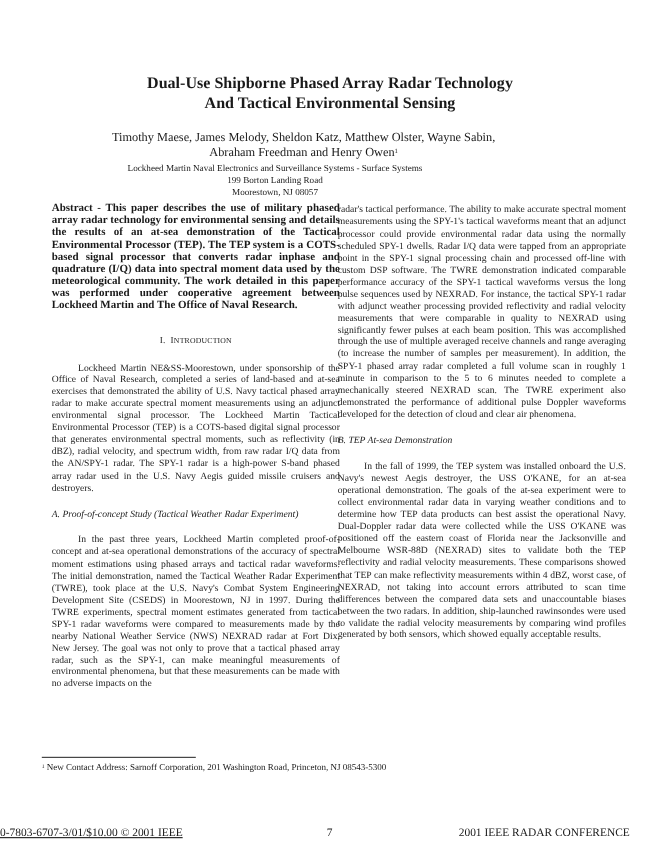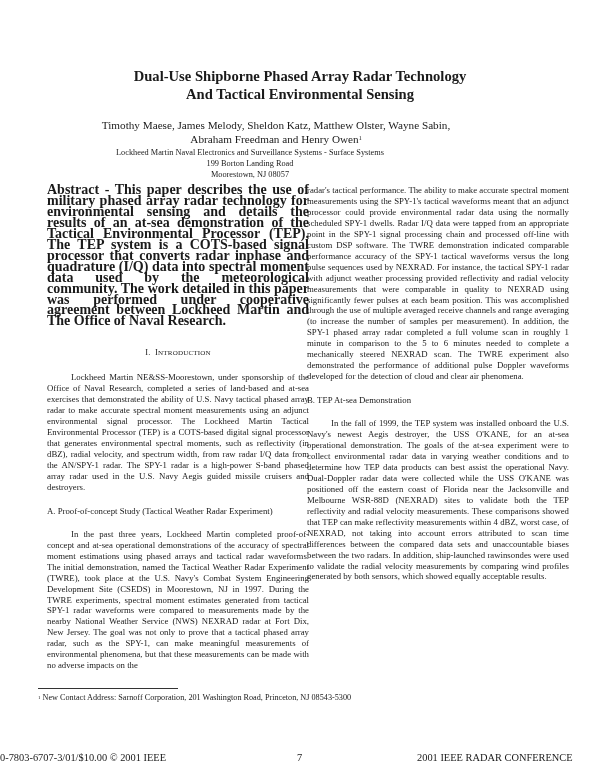--- a/index.html
+++ b/index.html
@@ -9,30 +9,30 @@
            font-weight:bold; font-size:14.6px; line-height:18px; }
   .authors { position:absolute; left:0; width:552px; top:118px; text-align:center;
              font-size:11.2px; line-height:14px; }
   .authors sup { font-size:6px; vertical-align:top; position:relative; top:-1px; }
   .affil { position:absolute; left:0; width:500px; top:147px; text-align:center;
            font-size:8.3px; line-height:11px; }
   .col { position:absolute; width:262px; font-size:8.75px; line-height:10.95px; text-align:justify; }
   .col.left { left:47px; top:185px; }
   .col.right { left:307px; top:185px; }
   .col p { margin:0; }
-  .abstract { font-weight:bold; font-size:14px; line-height:10.95px; }
+  .abstract { font-weight:bold; font-size:10px; line-height:10.95px; }
   .sec-heading { text-align:center; margin:21px 0 13px 0 !important; font-size:8.4px; letter-spacing:0.2px; }
   .sec-heading .sc { font-size:7px; }
   .indent { text-indent:24px; }
-  .sub-heading { margin:13px 0 12px 0 !important; }
+  .sub-heading { font-style:italic; margin:13px 0 12px 0 !important; }
   .footnote-rule { position:absolute; left:38px; top:688px; width:140px; border-top:1px solid #333; }
   .footnote { position:absolute; left:38px; top:693px; font-size:8.2px; line-height:10px; }
   .footnote sup { font-size:5px; vertical-align:top; }
   .footer { position:absolute; top:752px; font-size:10.4px; line-height:12px; }
-  .footer.left { left:0px; }
+  .footer.left { left:0px;text-decoration:underline; }
   .footer.center { left:297px; }
   .footer.right { left:417px;text-align:center; }
 </style>
 </head>
 <body>
 
 <div class="title">
   <div>Dual-Use Shipborne Phased Array Radar Technology</div>
   <div>And Tactical Environmental Sensing</div>
 </div>

